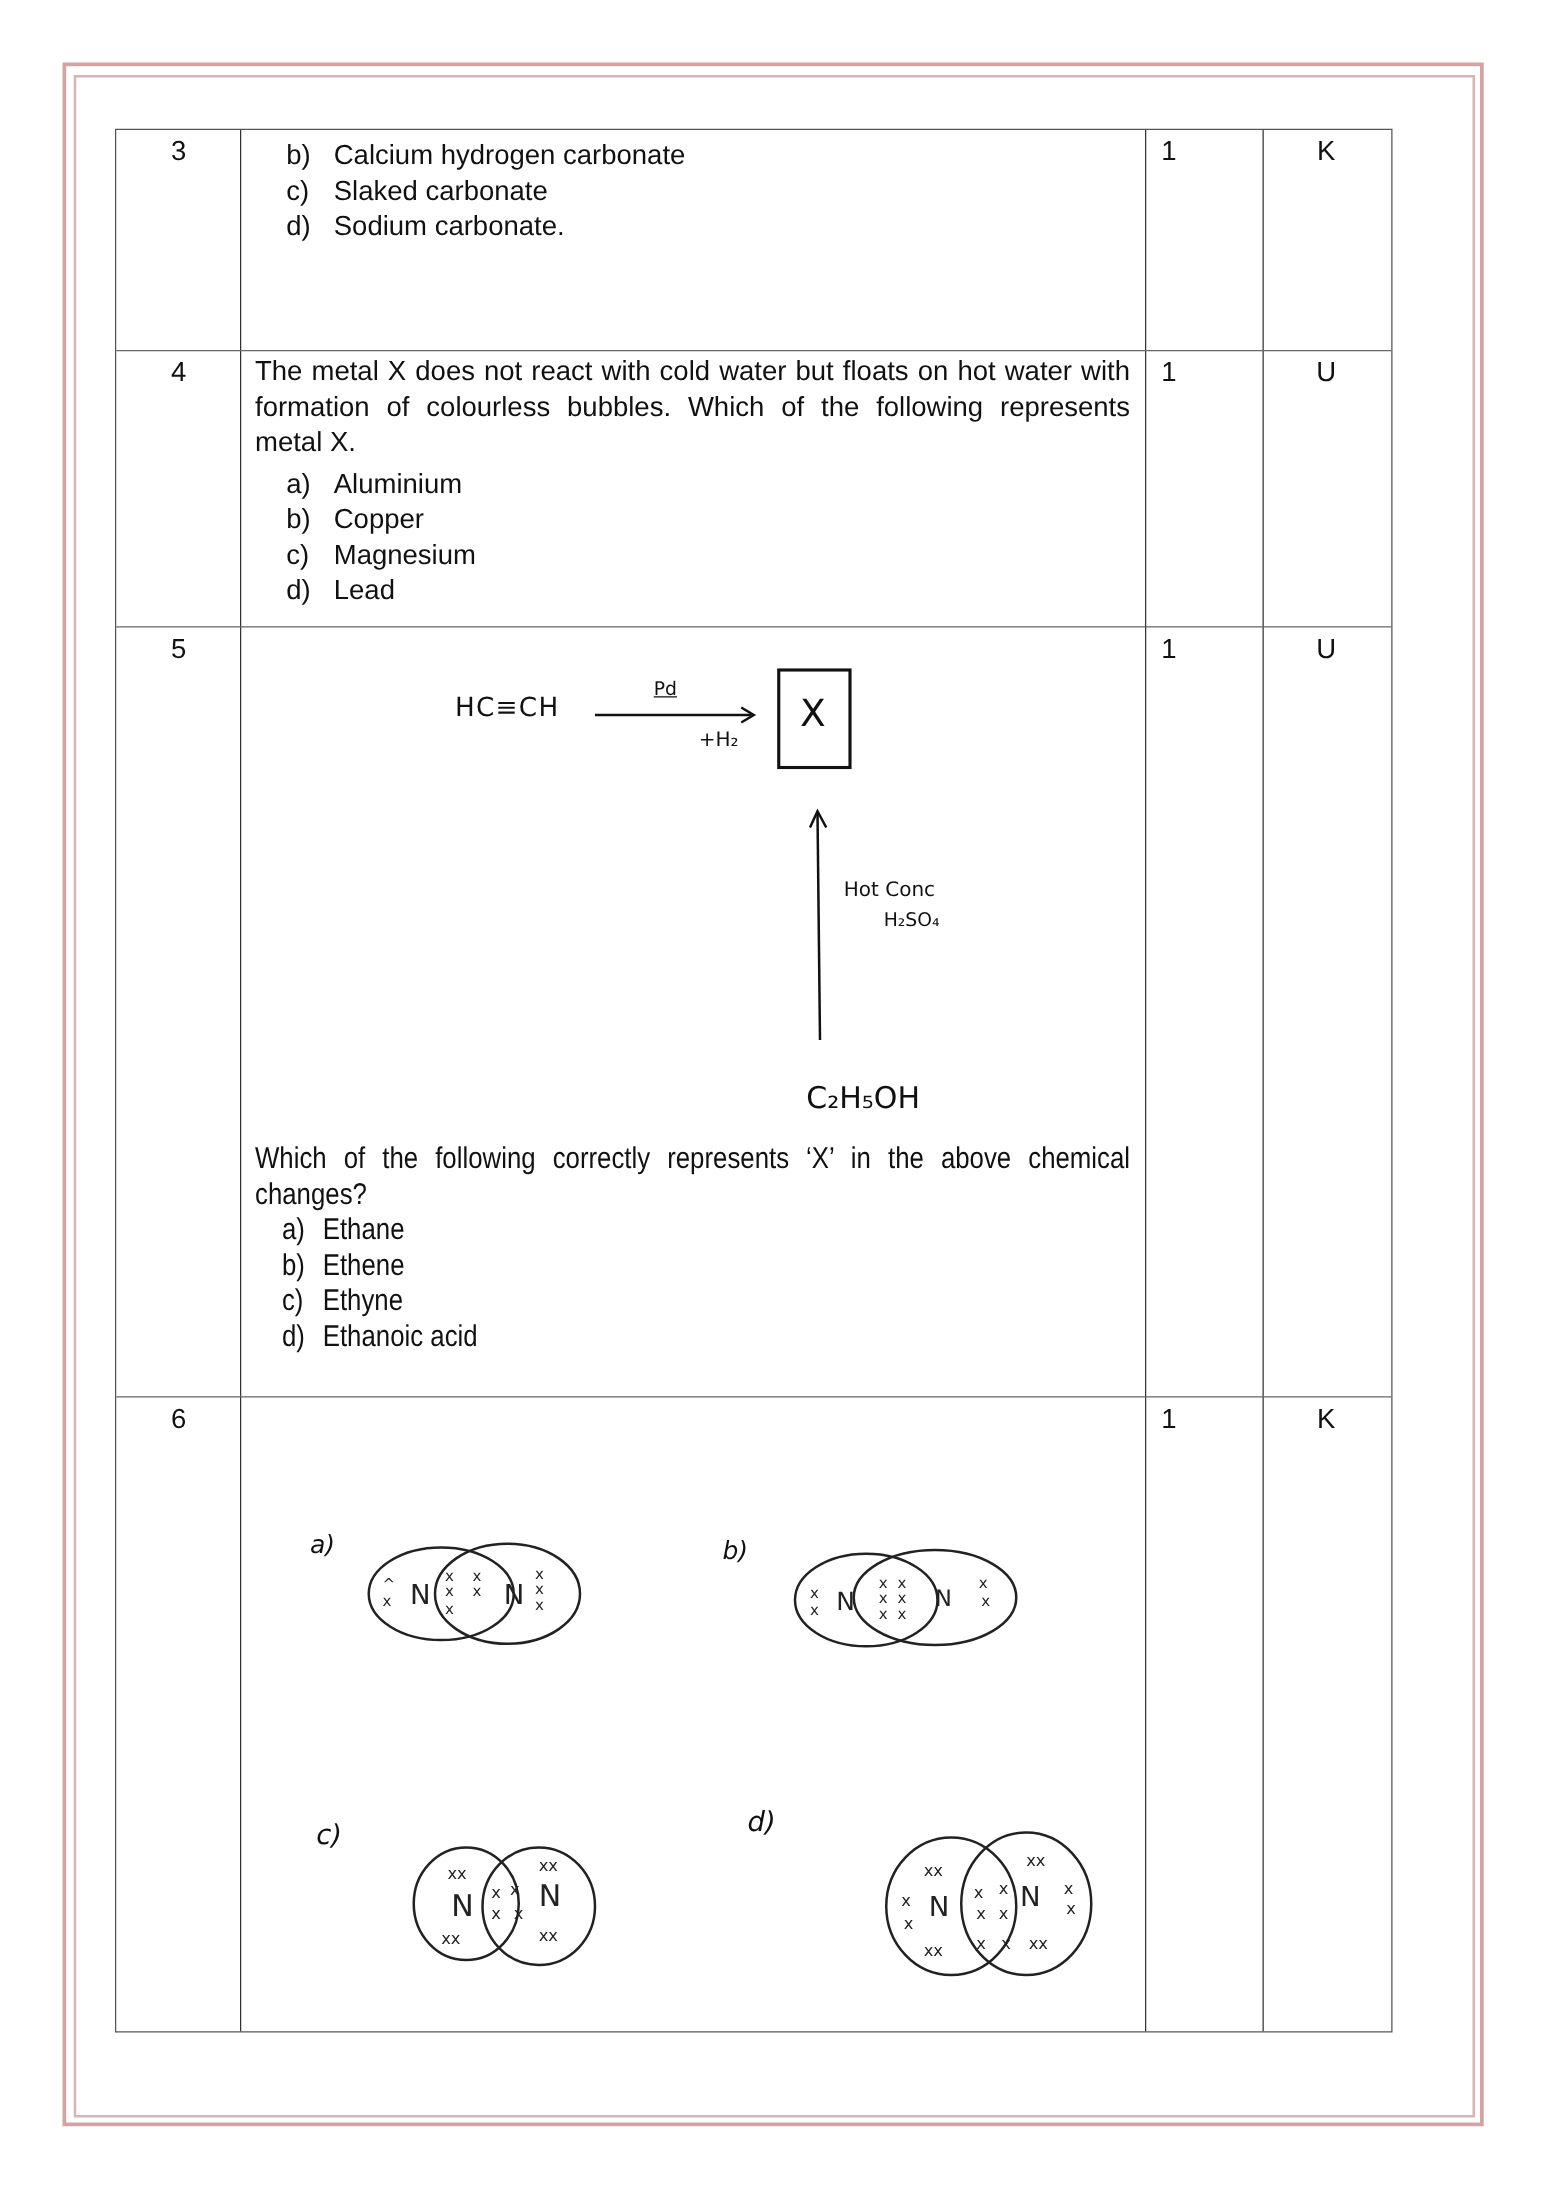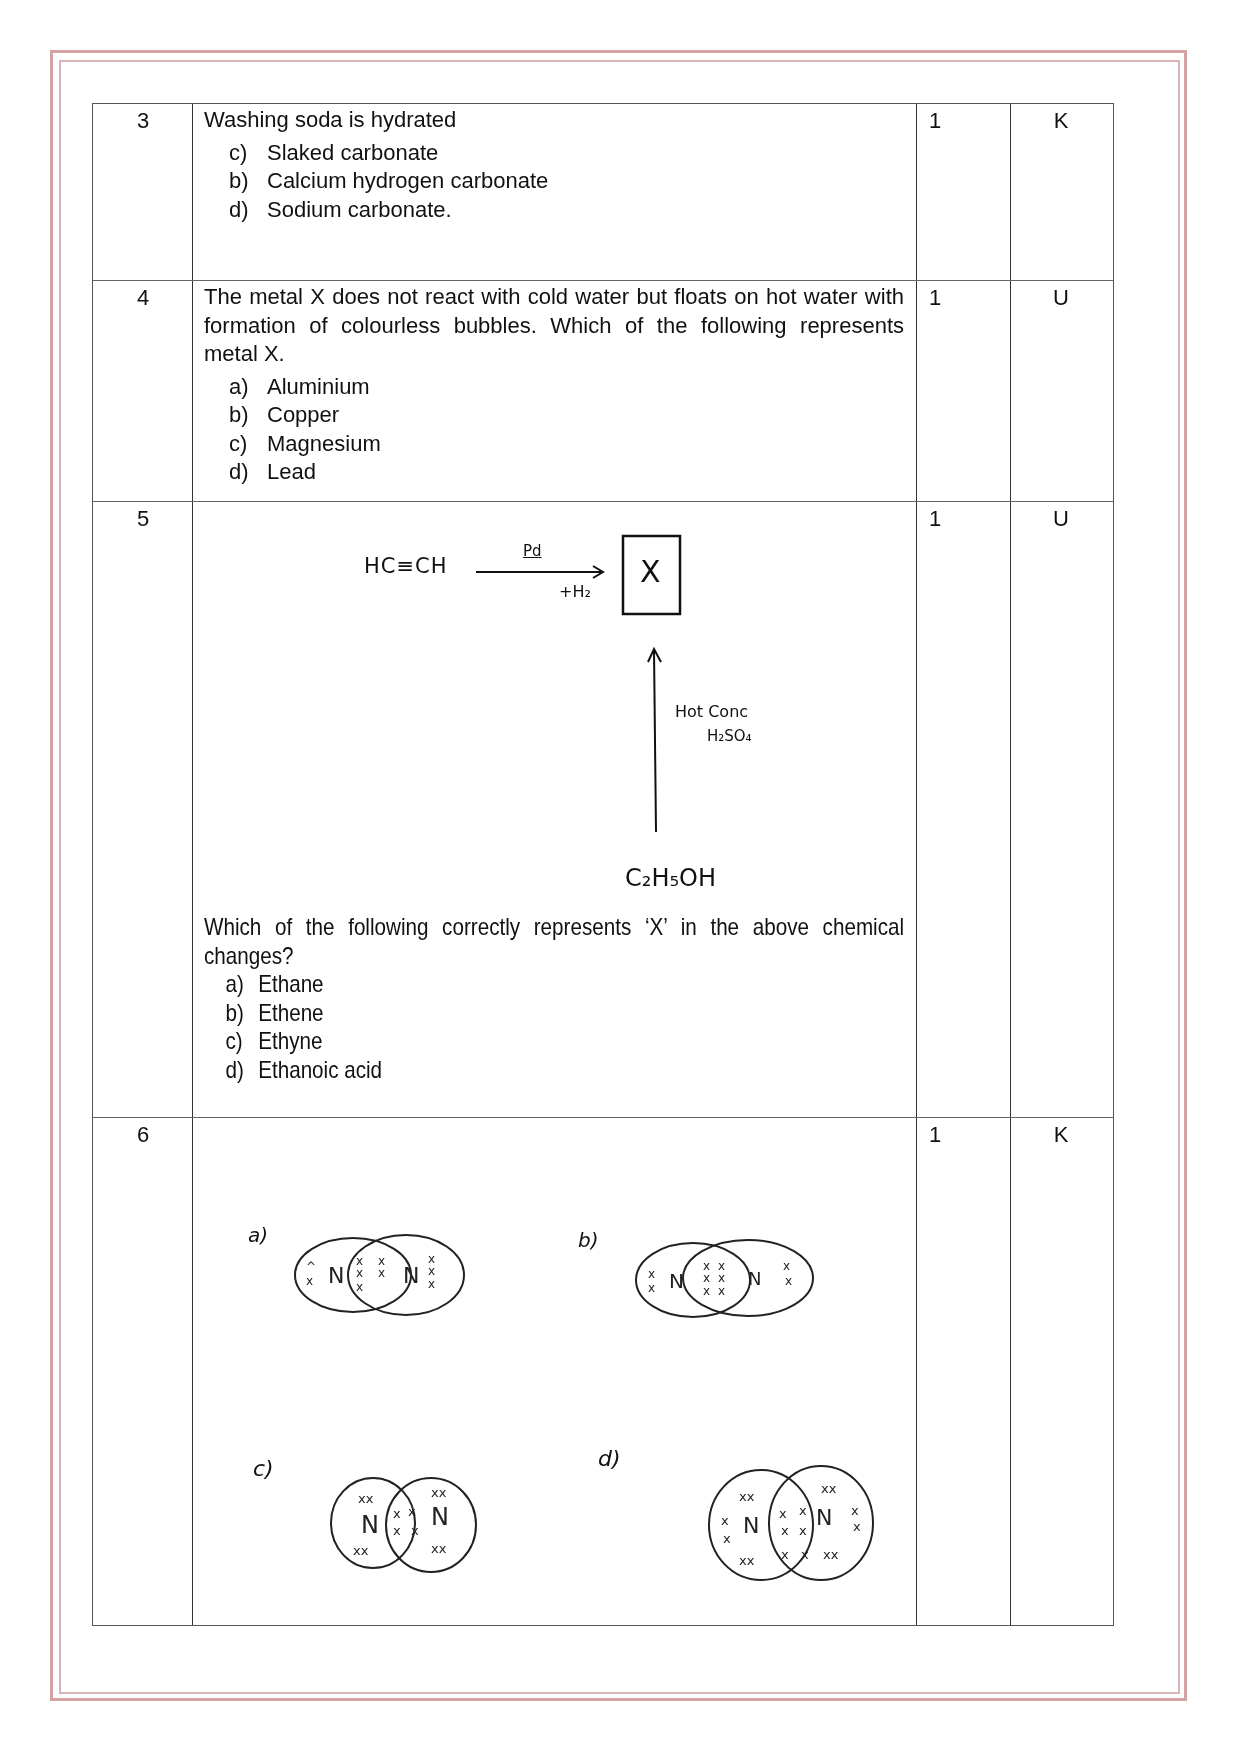--- a/index.html
+++ b/index.html
@@ -29,24 +29,23 @@
 
 <div class="tbl">
 
   <div class="vline" style="left:99px"></div>
   <div class="vline" style="left:823px"></div>
   <div class="vline" style="left:917px"></div>
 
   <div class="row" style="top:0;height:177px">
     <div class="cell-no">3</div>
     <div class="q" style="top:2px">
-      <div>Washing soda is hydrated</div>
       <ul class="opts">
+        <li><span class="lbl">b)</span><span>Calcium hydrogen carbonate</span></li>
         <li><span class="lbl">c)</span><span>Slaked carbonate</span></li>
-        <li><span class="lbl">b)</span><span>Calcium hydrogen carbonate</span></li>
         <li><span class="lbl">d)</span><span>Sodium carbonate.</span></li>
       </ul>
     </div>
     <div class="cell-marks">1</div>
     <div class="cell-type">K</div>
   </div>
 
   <div class="row" style="top:177px;height:221px">
     <div class="cell-no">4</div>
     <div class="q justify" style="top:2px">
@@ -75,21 +74,21 @@
         <polyline points="500,64 510,70 500,76" fill="none" stroke="#111" stroke-width="2"></polyline>
 
         <rect x="530" y="34" width="57" height="78" fill="none" stroke="#111" stroke-width="2.5"></rect>
 
         <line x1="563" y1="330" x2="561" y2="148" stroke="#111" stroke-width="2"></line>
         <polyline points="555,160 561,147 568,160" fill="none" stroke="#111" stroke-width="2"></polyline>
       </svg>
       <div class="hand" style="left:547px;top:52px;font-size:30px;">X</div>
       <div class="hand" style="left:582px;top:200px;font-size:16px;">Hot Conc</div>
       <div class="hand" style="left:570px;top:225px;font-size:15px;margin-left:44px;">H₂SO₄</div>
-      <div class="hand" style="left:532px;top:362px;font-size:24px;">C₂H₅OH</div>
+      <div class="hand" style="left:552px;top:362px;font-size:24px;">C₂H₅OH</div>
     </div>
 
     <div class="q" style="top:411px">
       <div class="cond" style="text-align:justify;text-align-last:left;font-size:24px;"><span>Which of the following correctly represents ‘X’ in the above chemical changes?</span></div>
       <ul class="opts cond" style="margin-top:0;font-size:24px;line-height:28.5px;">
         <li><span class="lbl">a)</span><span>Ethane</span></li>
         <li><span class="lbl">b)</span><span>Ethene</span></li>
         <li><span class="lbl">c)</span><span>Ethyne</span></li>
         <li><span class="lbl">d)</span><span>Ethanoic acid</span></li>
       </ul>

